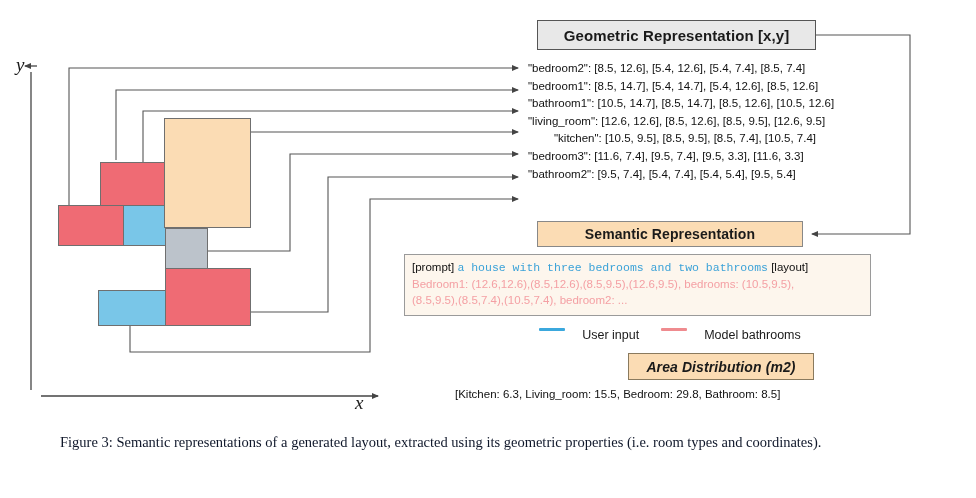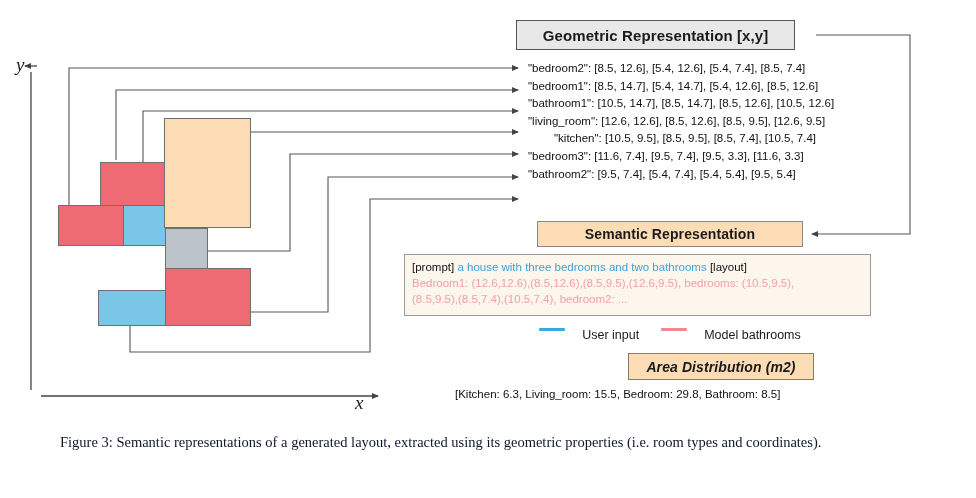--- a/index.html
+++ b/index.html
@@ -8,40 +8,40 @@
   .fig{position:absolute;left:0;top:0;width:976px;height:498px;}
 
   
   .box{position:absolute;box-sizing:border-box;display:flex;
        align-items:center;justify-content:center;
        font-weight:bold;letter-spacing:.1px;}
 
   #labelled-layout-header{left:75px;top:22px;width:277px;height:30px;
        border:1.5px solid #555;background:#fff;font-size:15px;}
 
-  #geometric-header{left:516px;top:20px;width:279px;height:30px;
+  #geometric-header{left:537px;top:20px;width:279px;height:30px;
        border:1.5px solid #555;background:#e8e8e8;font-size:15px;}
 
   #semantic-header{left:537px;top:221px;width:266px;height:26px;
        border:1.5px solid #888;background:#fbdcb4;font-size:14px;}
 
   #area-header{left:628px;top:353px;width:186px;height:27px;
        border:1.5px solid #8a7a5e;background:#fbdcb4;font-size:14px;font-style:italic;}
 
   
   #geo-list{position:absolute;left:528px;top:60px;width:400px;}
   .geo-line{font-size:11.5px;line-height:17.6px;white-space:nowrap;
             text-align:left;color:#111;}
 
   
   #prompt-block{position:absolute;left:404px;top:254px;width:467px;height:62px;
       border:1.3px solid #9a9a9a;background:#fdf6ed;box-sizing:border-box;
       padding:4px 7px;font-size:11.5px;line-height:16px;}
   .tok-black{color:#111;margin-top:42px;}
-  .tok-blue{color:#3ba2d8;}
+  .tok-blue{color:#3ba2d8;font-family:Liberation Mono, monospace;}
   .tok-pink{color:#f4a0a4;}
 
   
   #legend{position:absolute;left:520px;top:325px;width:300px;height:20px;
       display:flex;align-items:center;justify-content:center;gap:22px;font-size:12.5px;}
   .lg{display:flex;align-items:flex-start;gap:17px;}
   .sw{display:block;width:26px;height:2.6px;border-radius:1px;}
 
   
   #area-line{position:absolute;left:455px;top:388px;width:530px;

